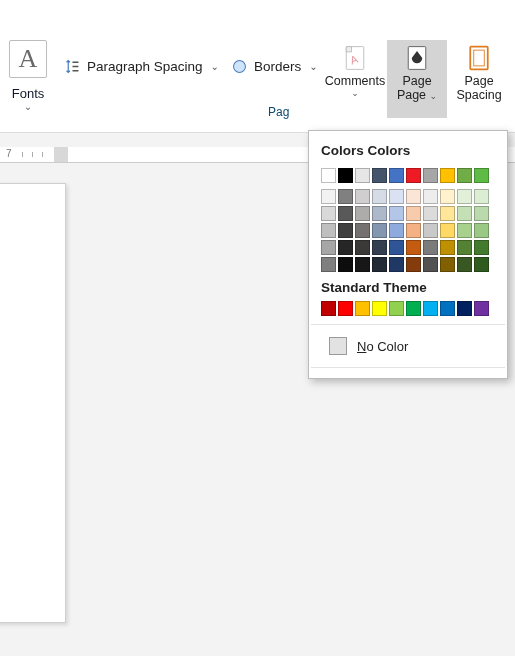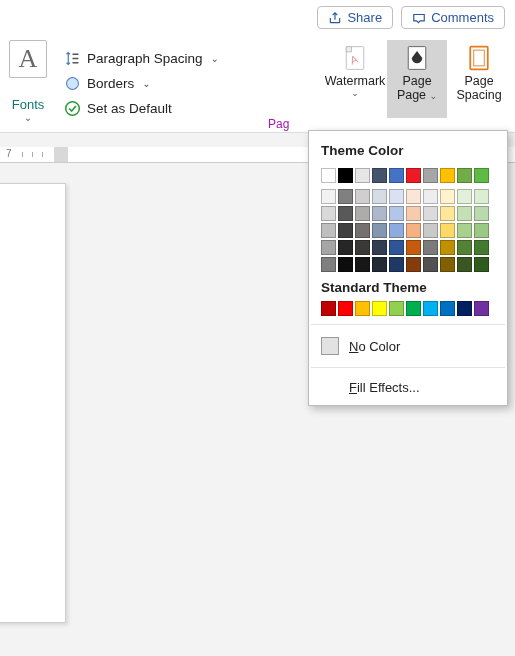--- a/index.html
+++ b/index.html
@@ -65,29 +65,28 @@
     width: 38px;
     height: 38px;
     display: flex;
     align-items: center;
     justify-content: center;
     font-family: "Times New Roman", serif;
     font-size: 26px;
     color: #696969;
     border-radius: 2px;
   }
-  .fonts-group .lbl { margin-top: 19px; font-size: 13px; color: #0f766e; }
+  .fonts-group .lbl { margin-top: 8px; font-size: 13px; color: #0f172a; }
   .fonts-group .chev { font-size: 10px; color: #666; }
 
   
   .docfmt {
     display: flex;
-    flex-direction: column;
     gap: 4px;
-    margin-top: 8px;
+    margin-top: 16px;
     margin-left: 4px;
     font-size: 13.5px;
   }
   .docfmt .row {
     display: flex;
     align-items: center;
     gap: 6px;
     padding: 2px 4px;
     cursor: pointer;
   }
@@ -111,24 +110,24 @@
     height: 78px;
     padding: 4px 2px 0 2px;
     cursor: pointer;
   }
   .big-btn.active { background: #d4d4d4; }
   .big-btn .ic { width: 28px; height: 28px; margin-bottom: 2px;}
   .big-btn .t1 { font-size: 12.5px; line-height: 14px; text-align: center;}
   .big-btn .chev3 { font-size: 9px; color: #555; }
   .pbg-label {
     position:absolute;
-    bottom:2px;
+    bottom:14px;
     left: 268px;
     font-size: 12px;
-    color: #a21caf;
+    color: #0c4a6e;
   }
 
   
   .ruler {
     background: #fff;
     height: 16px;
     border-bottom: 1px solid #ccc;
     position: relative;
     margin-top: 14px;
   }
@@ -204,50 +203,36 @@
   }
   .dropdown hr {
     border: none;
     border-top: 1px solid #e3e3e3;
     margin: 6px 2px;
   }
   .menu-item {
     display: flex;
     align-items: center;
     gap: 10px;
-    padding: 6px 12px;
+    padding: 6px 20px;
     cursor: pointer;
   }
   .menu-item .mico {
     width: 18px; height: 18px;
     border: 1px solid #9a9a9a;
     background: #e2e2e2;
   }
   .menu-item .spacer { width:18px; }
   .ul-first { text-decoration: underline; }
 
 </style>
 </head>
 <body>
 
 <div class="topbar">
-  <div class="title-buttons">
-    <div class="tbtn">
-      <svg viewBox="0 0 24 24">
-          <path fill="none" stroke="#2b579a" stroke-width="2" d="M4 12v7a1 1 0 001 1h14a1 1 0 001-1v-7M12 3v12M8 7l4-4 4 4"></path>
-        </svg>
-      <span>Share</span>
-    </div>
-    <div class="tbtn">
-      <svg viewBox="0 0 24 24">
-          <path fill="none" stroke="#2b579a" stroke-width="2" d="M21 6H3v11h5l3 3 3-3h7z"></path>
-        </svg>
-      <span>Comments</span>
-    </div>
-  </div>
 
   <div class="ribbon">
     <div class="fonts-group">
       <div class="font-box">A</div>
       <div class="lbl">Fonts</div>
       <div class="chev">⌄</div>
     </div>
 
     <div class="docfmt">
       <div class="row">
@@ -258,37 +243,30 @@
         <span>Paragraph Spacing</span>
         <span class="chev2">⌄</span>
       </div>
       <div class="row">
         <svg viewBox="0 0 20 20">
           <circle cx="10" cy="10" r="7" fill="#cfe3fb" stroke="#4a7bbf" stroke-width="1.2"></circle>
         </svg>
         <span>Borders</span>
         <span class="chev2">⌄</span>
       </div>
-      <div class="row">
-        <svg viewBox="0 0 20 20">
-          <circle cx="10" cy="10" r="8" fill="none" stroke="#2e9c3c" stroke-width="1.8"></circle>
-          <path d="M6 10l3 3 5-6" fill="none" stroke="#2e9c3c" stroke-width="2"></path>
-        </svg>
-        <span>Set as Default</span>
-      </div>
     </div>
 
     <div class="pbg">
       <div class="big-btn">
         <svg class="ic" viewBox="0 0 32 32">
           <rect x="6" y="3" width="20" height="26" rx="1" fill="#fff" stroke="#b9b9b9"></rect>
           <path d="M6 3l6 0 0 6 -6 0z" fill="#eee" stroke="#b9b9b9"></path>
           <text x="10" y="22" font-size="13" fill="#e49aa0" transform="rotate(-20 16 16)">A</text>
         </svg>
-        <div class="t1">Watermark</div>
+        <div class="t1">Comments</div>
         <div class="chev3">⌄</div>
       </div>
       <div class="big-btn active">
         <svg class="ic" viewBox="0 0 32 32">
           <rect x="6" y="3" width="20" height="26" rx="1" fill="#fff" stroke="#555"></rect>
           <path d="M16 8l6 8a6 6 0 11-12 0z" fill="#333"></path>
         </svg>
         <div class="t1"><span>Page</span><br><span>Page</span> <span class="chev3">⌄</span></div>
       </div>
       <div class="big-btn">
@@ -309,21 +287,21 @@
   <span class="tick" style="left:32px"></span>
   <span class="tick" style="left:42px"></span>
   <span class="shade"></span>
 </div>
 
 <div class="page-area">
   <div class="page"></div>
 </div>
 
 <div class="dropdown">
-  <div class="hdr">Theme Color</div>
+  <div class="hdr">Colors Colors</div>
   <div class="swatch-block">
     <div class="swatch-row" id="theme-row">
         <div class="sw" title="#ffffff" style="background: rgb(255, 255, 255);"></div>
         <div class="sw" title="#000000" style="background: rgb(0, 0, 0);"></div>
         <div class="sw" title="#e7e6e6" style="background: rgb(231, 230, 230);"></div>
         <div class="sw" title="#44546a" style="background: rgb(68, 84, 106);"></div>
         <div class="sw" title="#4472c4" style="background: rgb(68, 114, 196);"></div>
         <div class="sw" title="#ed1c24" style="background: rgb(237, 28, 36);"></div>
         <div class="sw" title="#a6a6a6" style="background: rgb(166, 166, 166);"></div>
         <div class="sw" title="#ffc000" style="background: rgb(255, 192, 0);"></div>
@@ -395,17 +373,13 @@
       <div class="sw" title="#0070c0" style="background: rgb(0, 112, 192);"></div>
       <div class="sw" title="#002060" style="background: rgb(0, 32, 96);"></div>
       <div class="sw" title="#7030a0" style="background: rgb(112, 48, 160);"></div>
     </div>
   <hr>
   <div class="menu-item">
     <div class="mico"></div>
     <span><span class="ul-first">N</span><span>o Color</span></span>
   </div>
   <hr>
-  <div class="menu-item">
-    <div class="spacer"></div>
-    <span><span class="ul-first">F</span><span>ill Effects...</span></span>
-  </div>
 </div>
 
 </body></html>

